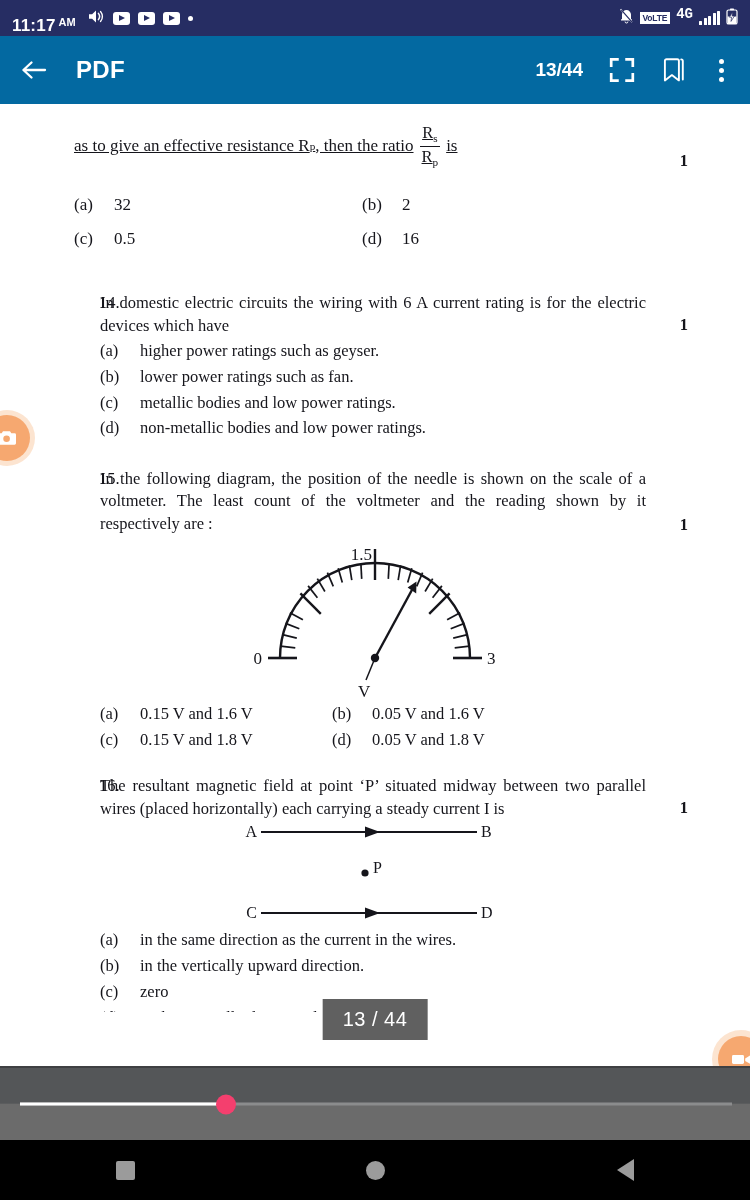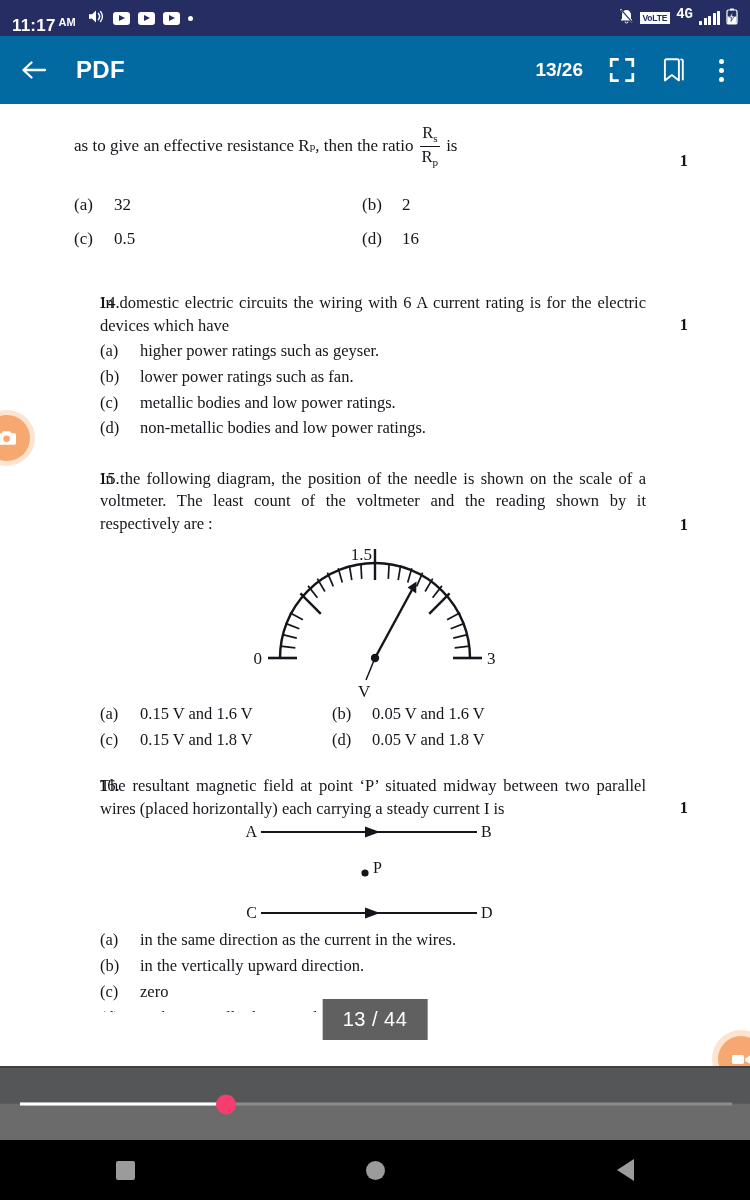--- a/index.html
+++ b/index.html
@@ -65,21 +65,21 @@
   .page {
     position: relative;
     background: #fff;
     height: 908px;
     font-family: "Liberation Serif", serif;
     color: #15151b;
     overflow: hidden;
   }
   .doc-inner { position: relative; padding: 18px 62px 0 62px; }
 
-  .qline { position: relative; font-size: 16.5px; line-height: 1.33; }
+  .qline { position: relative; font-size: 16.5px; line-height: 1.33; text-decoration: underline; }
   .marks {
     position: absolute; right: 0; font-weight: 700; font-size: 16.5px;
     font-family: "Liberation Serif", serif;
   }
 
   
   .stem { display: flex; align-items: center; padding-left: 12px; min-height: 48px; }
   .stem-txt { font-size: 17px; }
   .sub { font-size: .68em; vertical-align: -0.32em; }
   .frac {
@@ -228,21 +228,21 @@
   </div>
 
   <div class="toolbar">
     <span class="tb-icon">
       <svg width="28" height="24" viewBox="0 0 28 24">
           <path d="M11.5 4.5 3.4 12l8.1 7.5M3.6 12H25" stroke="#fff" stroke-width="2.3" fill="none" stroke-linecap="round" stroke-linejoin="round"></path>
         </svg>
     </span>
     <span class="tb-title">PDF</span>
     <span class="tb-right">
-      <span class="tb-pages">13/26</span>
+      <span class="tb-pages">13/44</span>
       <span class="tb-icon">
         <svg width="26" height="26" viewBox="0 0 26 26">
             <path d="M2.2 8.6V2.4h6.2M17.6 2.4h6.2v6.2M23.8 17.4v6.2h-6.2M8.4 23.6H2.2v-6.2" stroke="#fff" stroke-width="2.7" fill="none" stroke-linecap="square"></path>
           </svg>
       </span>
       <span class="tb-icon">
         <svg width="26" height="28" viewBox="0 0 26 28">
             <path d="M5.5 3.2h10.8a1.6 1.6 0 0 1 1.6 1.6v19.6l-7-5.3-7 5.3V4.8a1.6 1.6 0 0 1 1.6-1.6z" stroke="#fff" stroke-width="1.9" fill="none" stroke-linejoin="round"></path>
             <path d="M20.2 3.4a1.6 1.6 0 0 1 1.6 1.6v18.6" stroke="#fff" stroke-width="1.9" fill="none" stroke-linecap="round"></path>
           </svg>

